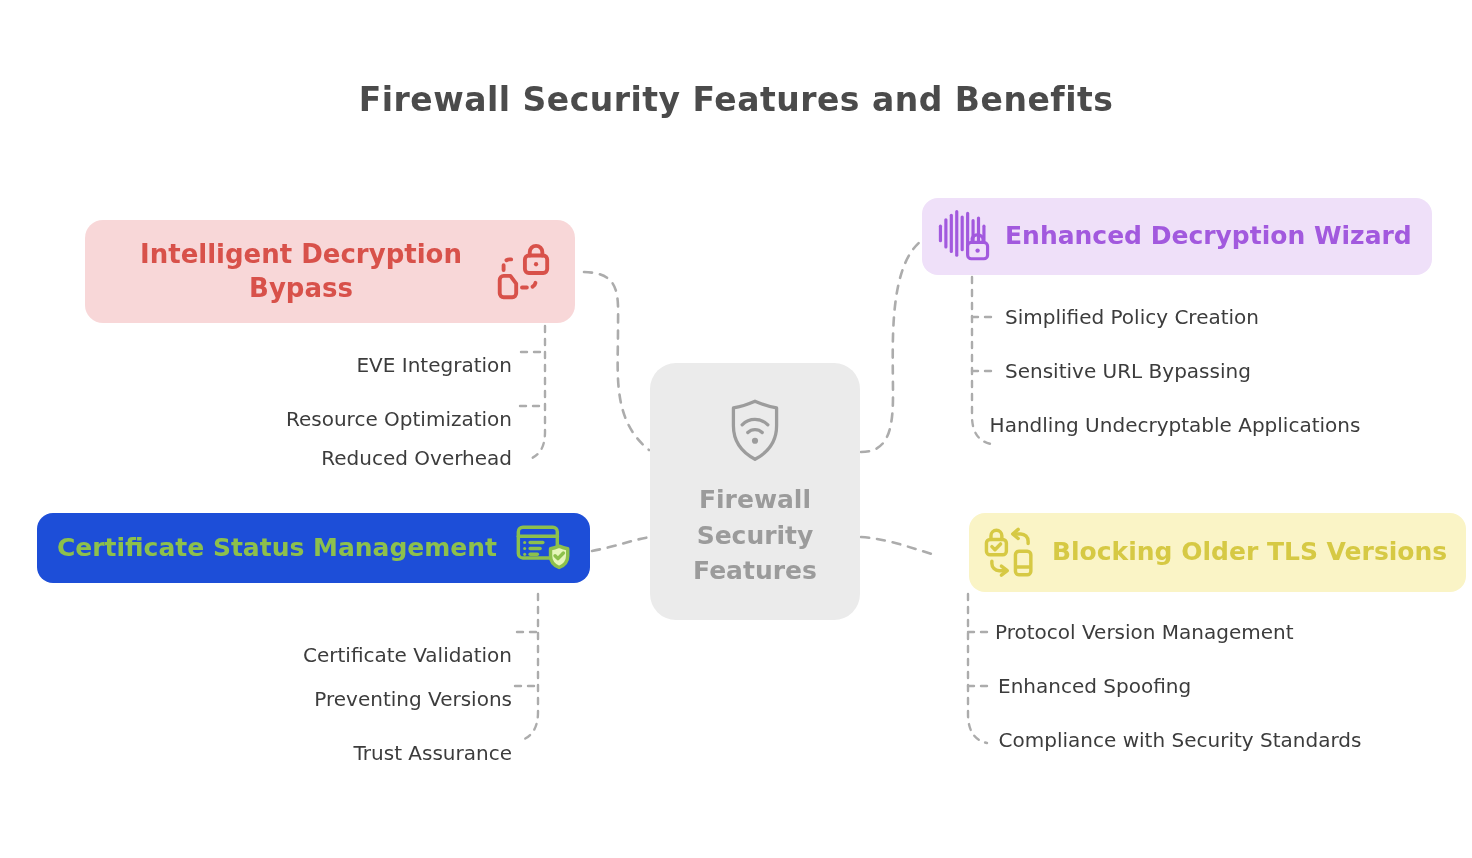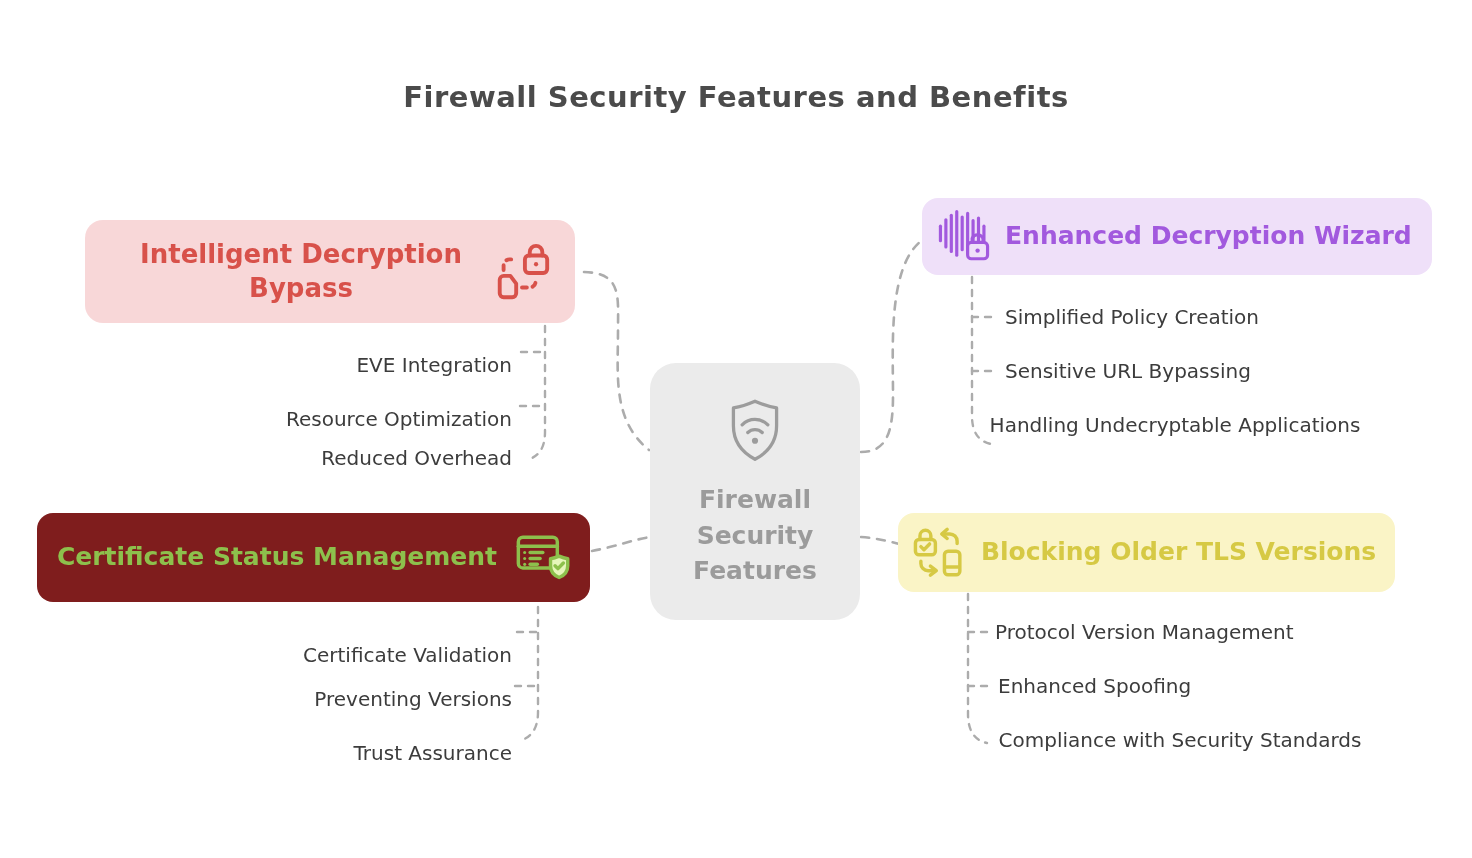--- a/index.html
+++ b/index.html
@@ -2,21 +2,21 @@
 <html><head>
 <meta charset="utf-8">
 <style>
   html,body{margin:0;padding:0;background:#ffffff;}
   .canvas{
     position:relative;width:1472px;height:858px;background:#ffffff;
     font-family:"DejaVu Sans", sans-serif;overflow:hidden;
   }
   .title{
     position:absolute;top:80px;left:0;width:100%;text-align:center;
-    font-size:29px;font-weight:bold;color:#4B4B4B;letter-spacing:.5px;
+    font-size:33px;font-weight:bold;color:#4B4B4B;letter-spacing:.5px;
   }
   .conn{position:absolute;left:0;top:0;pointer-events:none;}
   .node{position:absolute;display:flex;align-items:center;box-sizing:border-box;}
   .node .lbl{font-weight:600;line-height:1.3;}
   
   .center-node{
     left:650px;top:363px;width:210px;height:257px;border-radius:26px;
     background:#EBEBEB;flex-direction:column;justify-content:center;gap:14px;
     color:#9B9B9B;
   }
@@ -26,25 +26,25 @@
     left:85px;top:220px;width:490px;height:103px;border-radius:18px;
     background:#F8D7D8;color:#D8514A;
   }
   .branch-red .lbl{flex:1;text-align:center;font-size:26px;padding:0 98px 0 40px;}
   .branch-red .icon{position:absolute;right:22px;top:50%;transform:translateY(-50%);}
   .branch-purple{
     left:922px;top:198px;width:510px;height:77px;border-radius:16px;
     background:#EFE0F9;color:#A259DE;padding-left:13px;gap:12px;
   }
   .branch-green{
-    left:37px;top:513px;width:553px;height:89px;border-radius:16px;
-    background:#7f1d1d;color:#8DC04C;justify-content:center;gap:15px;
+    left:37px;top:513px;width:553px;height:70px;border-radius:16px;
+    background:#1d4ed8;color:#8DC04C;justify-content:center;gap:15px;
   }
   .branch-yellow{
-    left:898px;top:513px;width:497px;height:79px;border-radius:16px;
+    left:969px;top:513px;width:497px;height:79px;border-radius:16px;
     background:#FAF4C6;color:#D6C944;padding-left:12px;gap:13px;
   }
   .branch-purple .lbl,.branch-green .lbl,.branch-yellow .lbl{font-size:25px;text-align:center;}
   
   .sub{
     position:absolute;font-size:20px;font-weight:500;color:#3C3C3C;
     line-height:36px;white-space:nowrap;
   }
   .sub.right-align{text-align:right;margin-top:13px;}
   .sub.wrap{white-space:normal;text-align:center;}

